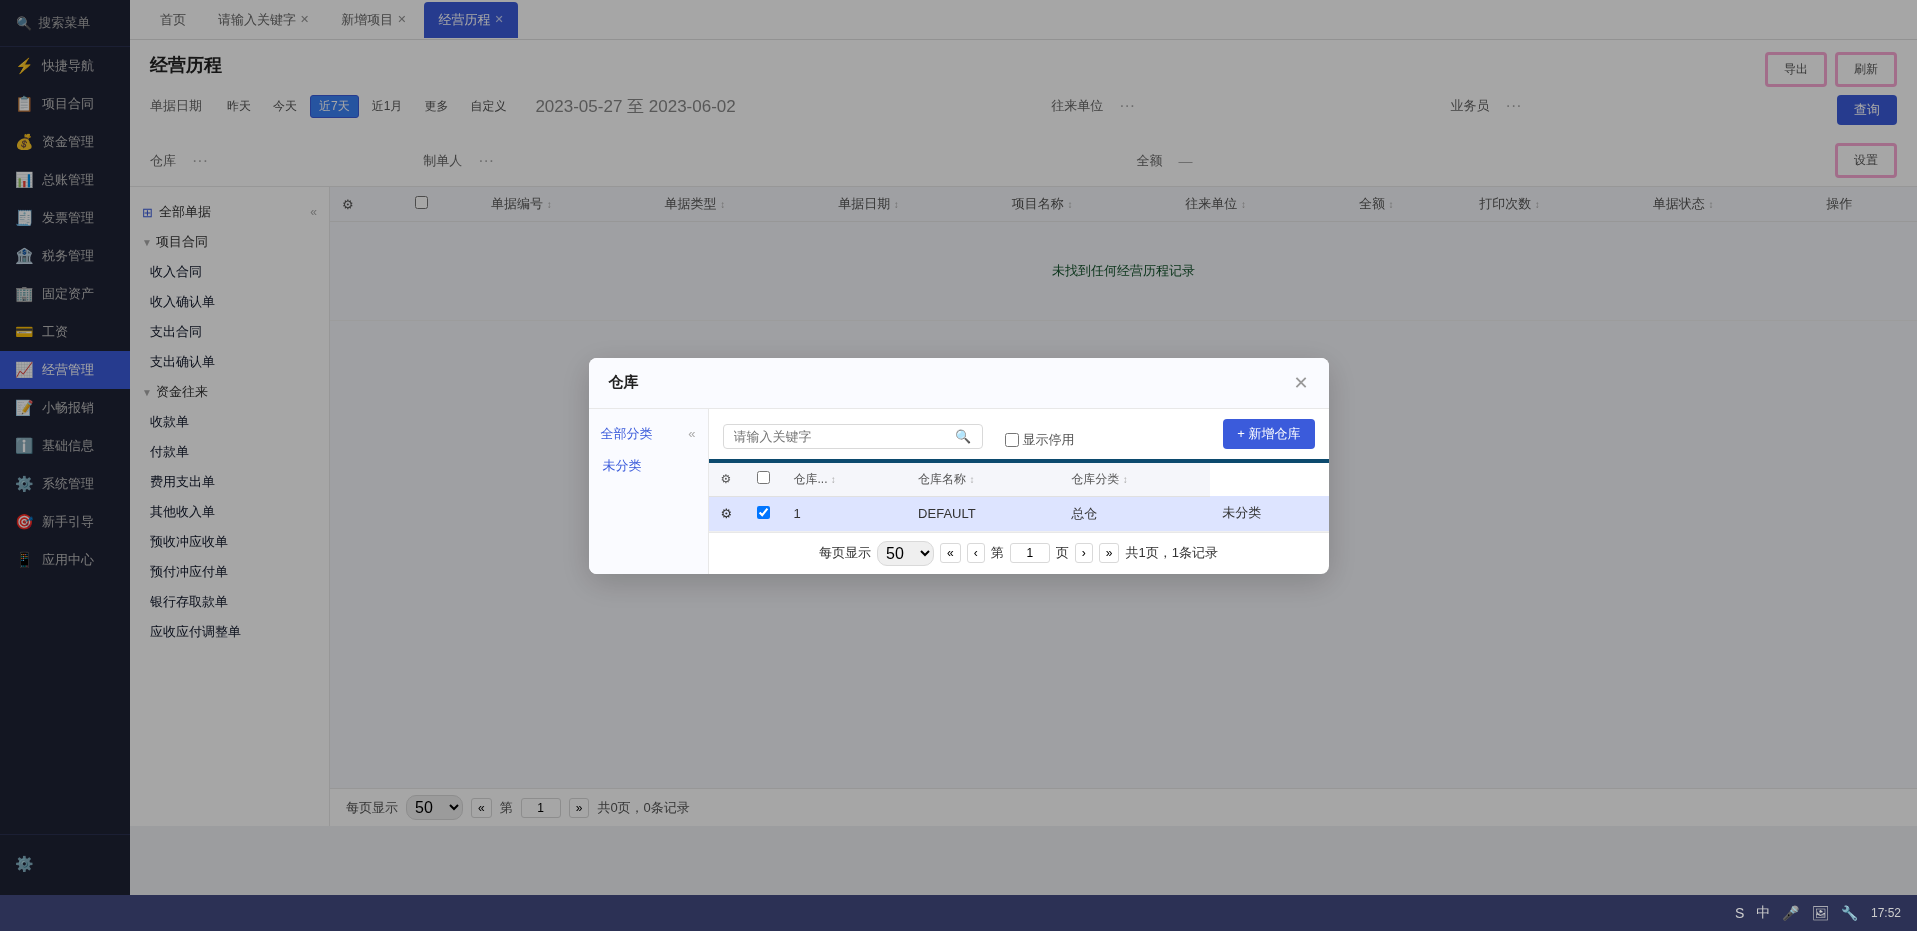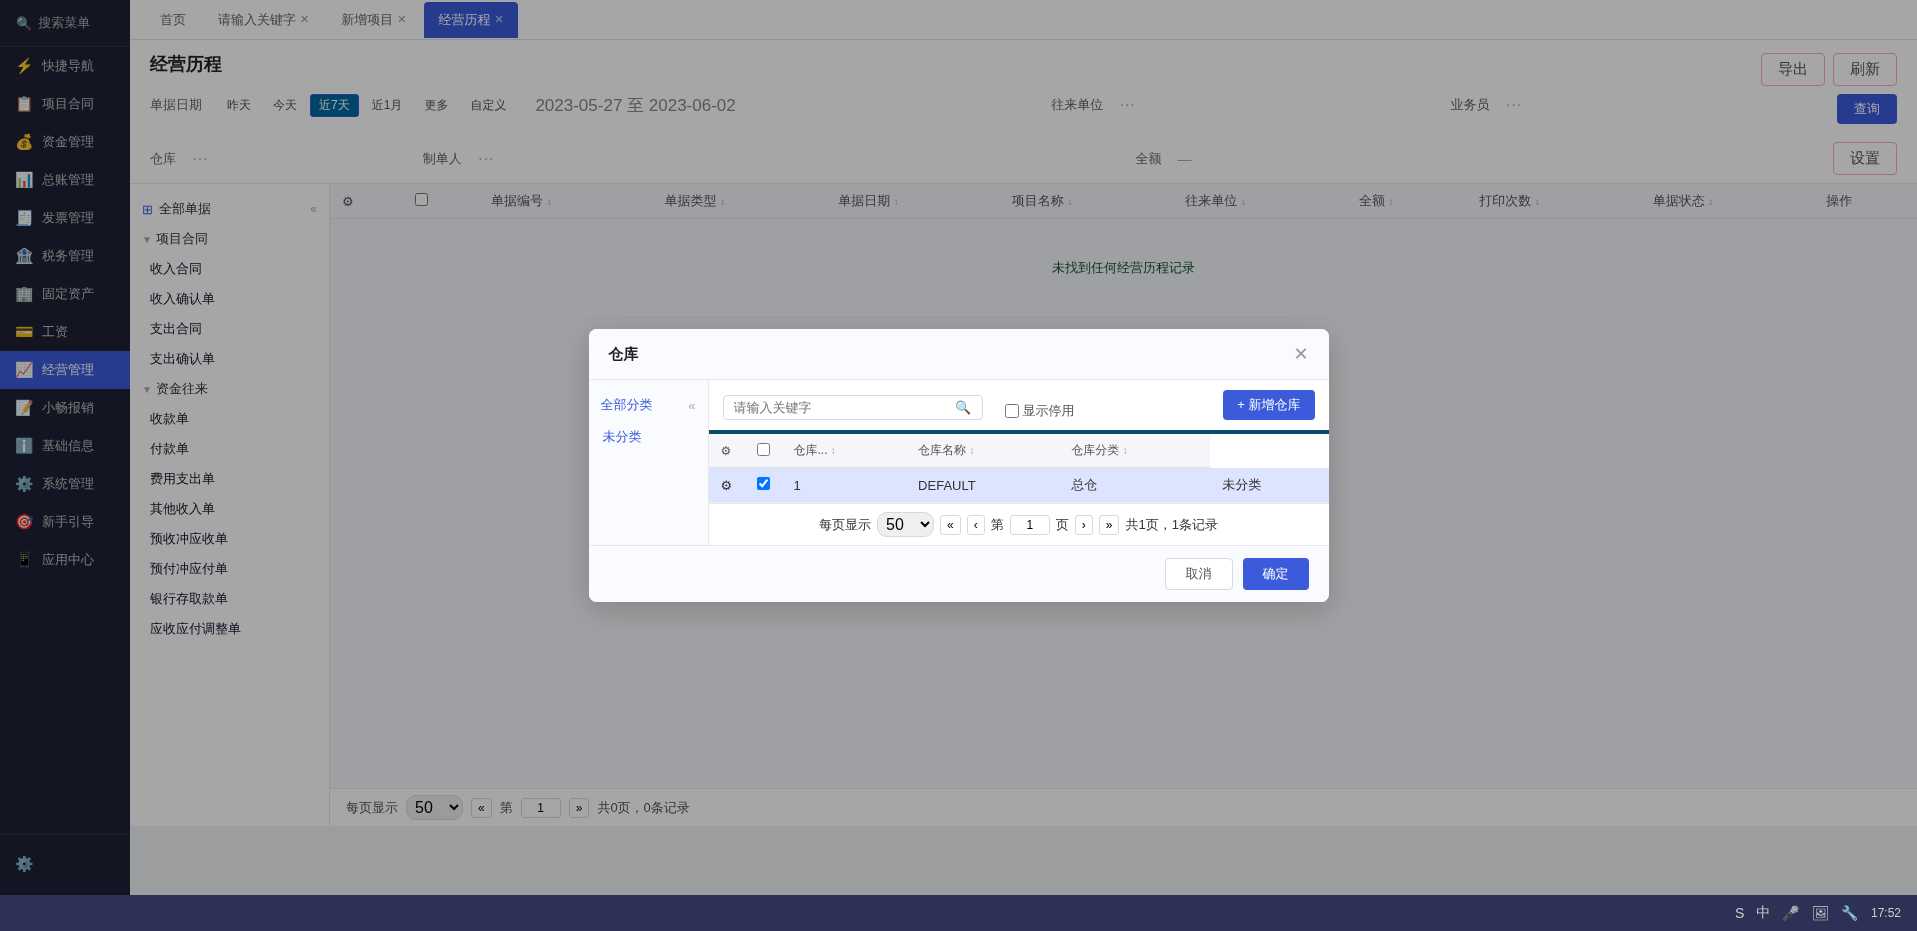--- a/index.html
+++ b/index.html
@@ -51,30 +51,30 @@
     .page-title { font-size: 18px; font-weight: 600; color: #222; margin-bottom: 10px; }
     .filter-row {
       display: flex; align-items: center; gap: 16px; padding-bottom: 10px; flex-wrap: wrap;
     }
     .filter-label { color: #666; font-size: 13px; }
     .date-btn-group { display: flex; align-items: center; gap: 4px; }
     .date-btn {
       padding: 2px 8px; border-radius: 3px; cursor: pointer; font-size: 12px;
       border: 1px solid transparent; color: #555;
     }
-    .date-btn.active { background: #0369a1; color: #fff; border-color: #3b5bdb; }
+    .date-btn.active { background: #3b82f6; color: #fff; border-color: #3b5bdb; }
     .date-range { font-size: 17px; color: #888; margin-left: 4px; }
     .ellipsis-btn { color: #aaa; cursor: pointer; font-size: 16px; }
     .btn-primary {
       background: #3b5bdb; color: #fff; border: none; border-radius: 4px;
       padding: 6px 16px; cursor: pointer; font-size: 13px;
     }
     .btn-default {
-      background: #fff; color: #555; border: 1px solid #f9a8d4; border-radius: 4px;
-      padding: 6px 16px; cursor: pointer; font-size: 15px;
+      background: #fff; color: #555; border: 3px solid #f9a8d4; border-radius: 4px;
+      padding: 6px 16px; cursor: pointer; font-size: 12px;
     }
     .second-filter-row {
       display: flex; align-items: center; gap: 16px; padding: 8px 0; flex-wrap: wrap;
     }
 
     
     .content-area {
       display: flex; flex: 1; overflow: hidden; background: #f5f6fa;
     }
 
@@ -536,24 +536,20 @@
           <span>第</span>
           <input type="text" class="page-input" value="1" style="">
           <span>页</span>
           <button class="page-nav-btn">›</button>
           <button class="page-nav-btn">»</button>
           <span>共1页，1条记录</span>
         </div>
       </div>
     </div>
 
-    <div class="modal-footer">
-      <button class="btn-cancel">取消</button>
-      <button class="btn-confirm">确定</button>
-    </div>
   </div>
 </div>
 
 <div class="system-bar">
   <span class="sys-icon">S</span>
   <span class="sys-icon">中</span>
   <span class="sys-icon">🎤</span>
   <span class="sys-icon">🖼</span>
   <span class="sys-icon">🔧</span>
   <span class="sys-time">17:52</span>

